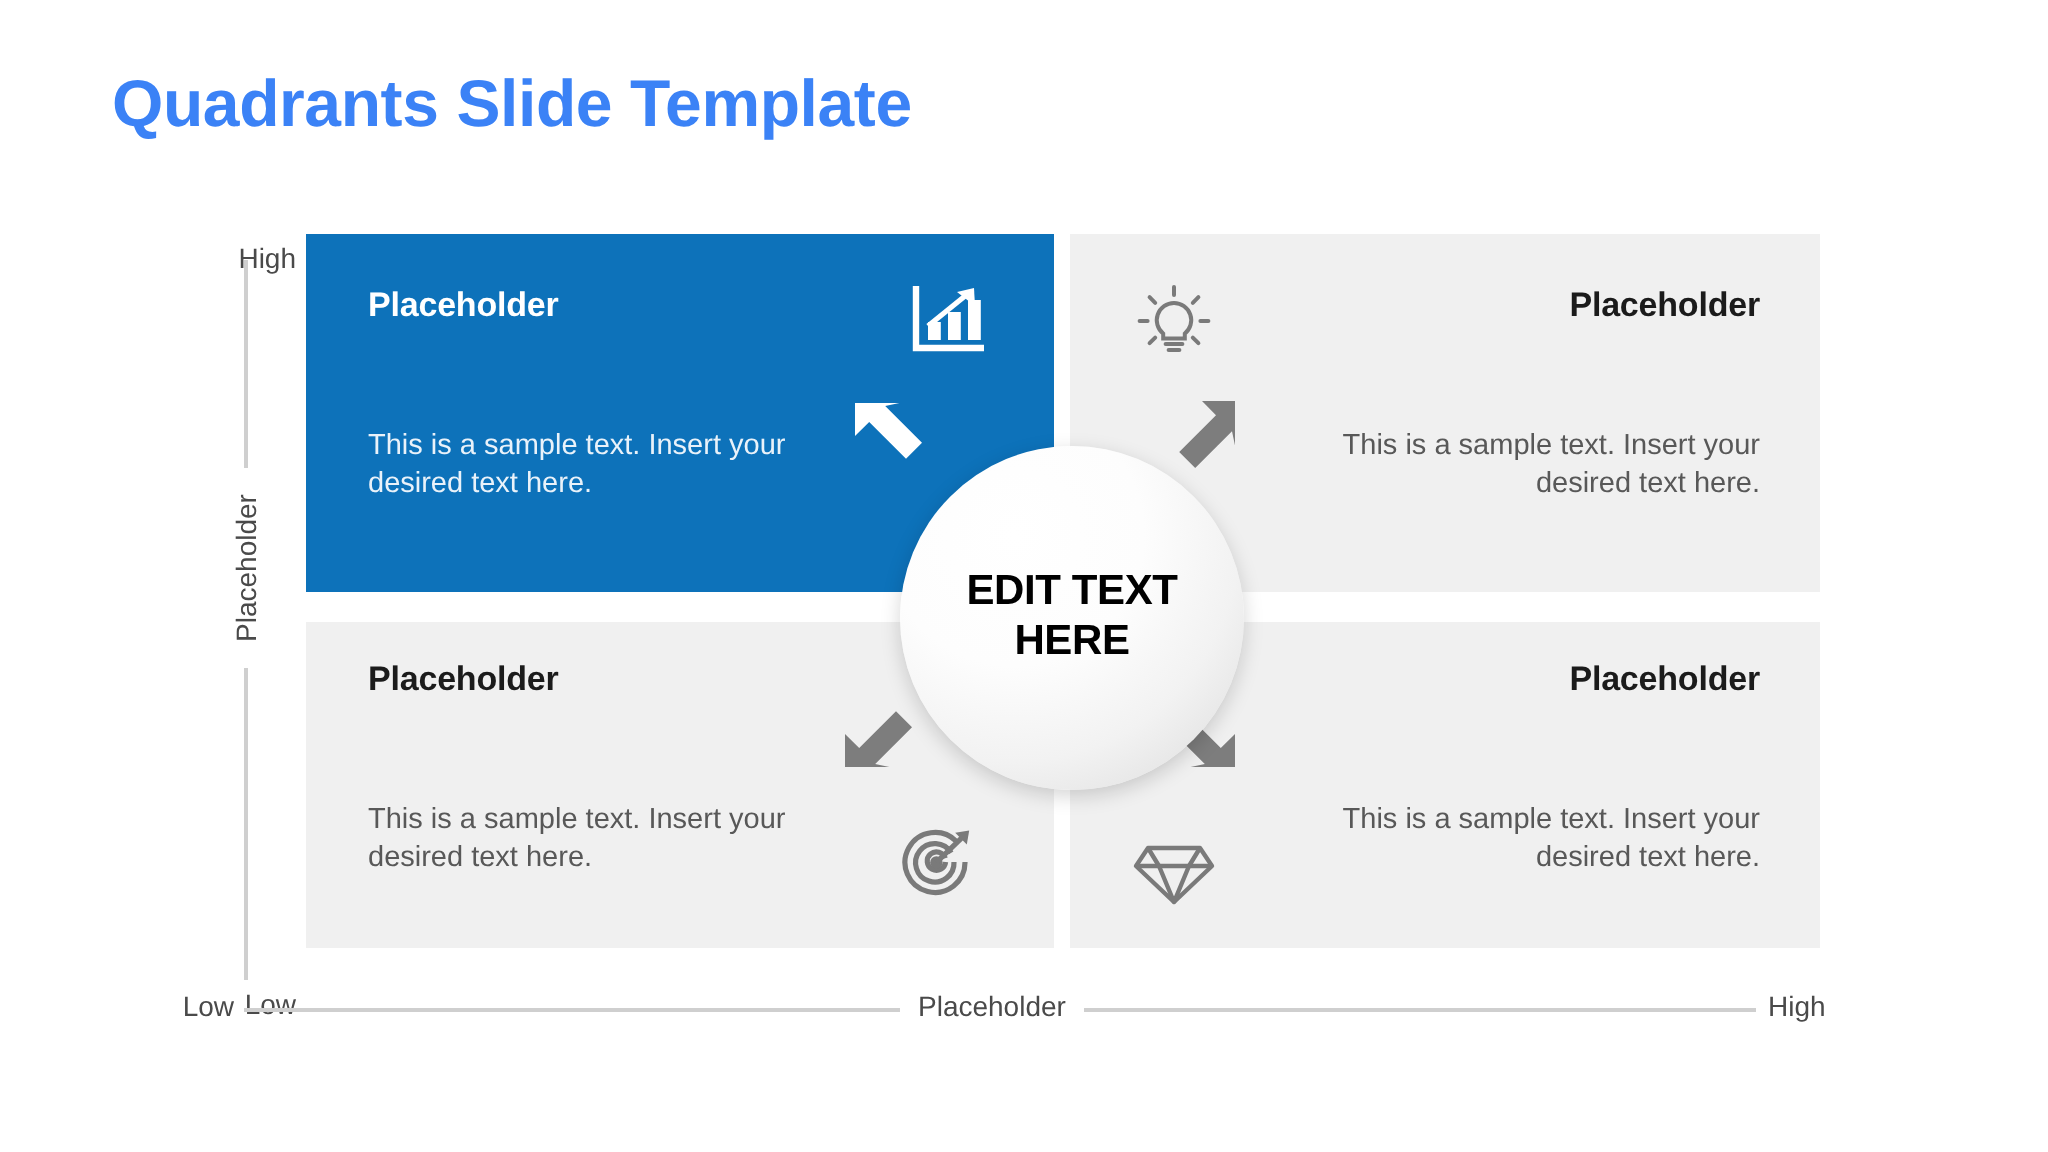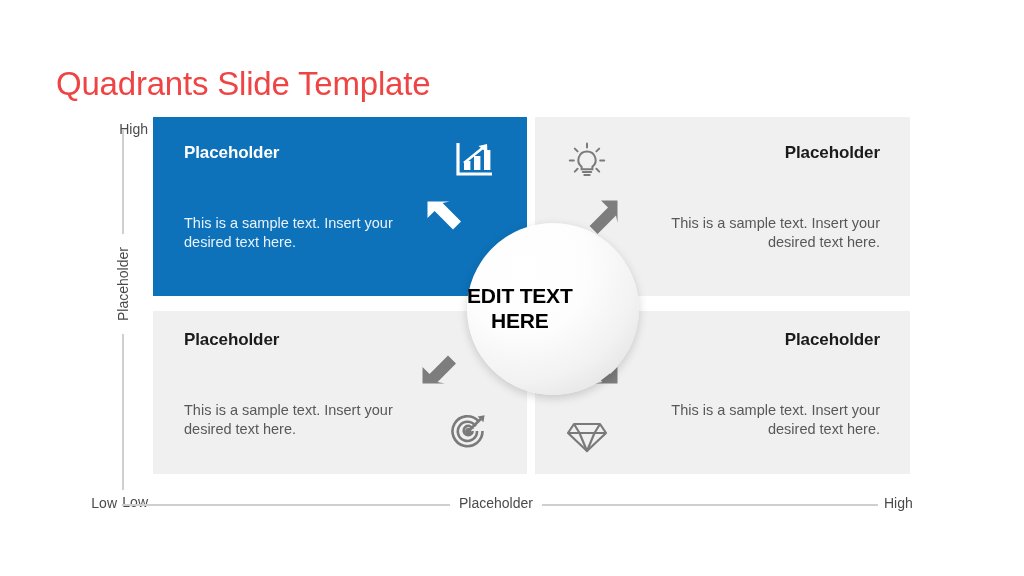--- a/index.html
+++ b/index.html
@@ -15,25 +15,24 @@
     font-family: "Liberation Sans", sans-serif;
     -webkit-font-smoothing: antialiased;
   }
 
   
   .slide-title {
     position: absolute;
     left: 56px;
     top: 33px;
     font-size: 33px;
-    font-weight: 400;
-    color: #ef4444;
+    font-weight: 700;
+    color: #3b82f6;
     letter-spacing: -0.2px;
     white-space: nowrap;
-    margin-top: 32px;
   }
 
   
   .y-axis {
     position: absolute;
     left: 122px;
     top: 130px;
     width: 2px;
     height: 360px;
     background: #cfcfcf;
@@ -170,36 +169,36 @@
   
   .arrow { position: absolute; }
   .arrow-ul { left: 424px; top: 198px; }
   .arrow-ur { left: 578px; top: 198px; }
   .arrow-dl { left: 420px; top: 344px; }
   .arrow-dr { left: 578px; top: 344px; }
 
   
   .center-circle {
     position: absolute;
-    left: 467px;
+    left: 450px;
     top: 223px;
     width: 172px;
     height: 172px;
     border-radius: 50%;
     background:
       radial-gradient(circle at 33% 26%,
         #ffffff 0%,
         #fdfdfd 38%,
         #f2f2f2 66%,
         #e2e2e2 88%,
         #d6d6d6 100%);
     box-shadow: 0 3px 10px rgba(0,0,0,0.17);
     display: flex;
     align-items: center;
-    justify-content: flex-start;
+    justify-content: center;
   }
   .center-text {
     font-size: 21px;
     font-weight: bold;
     color: #000000;
     text-align: center;
     line-height: 1.18;
     letter-spacing: -0.2px;
     white-space: pre-line;
   }

